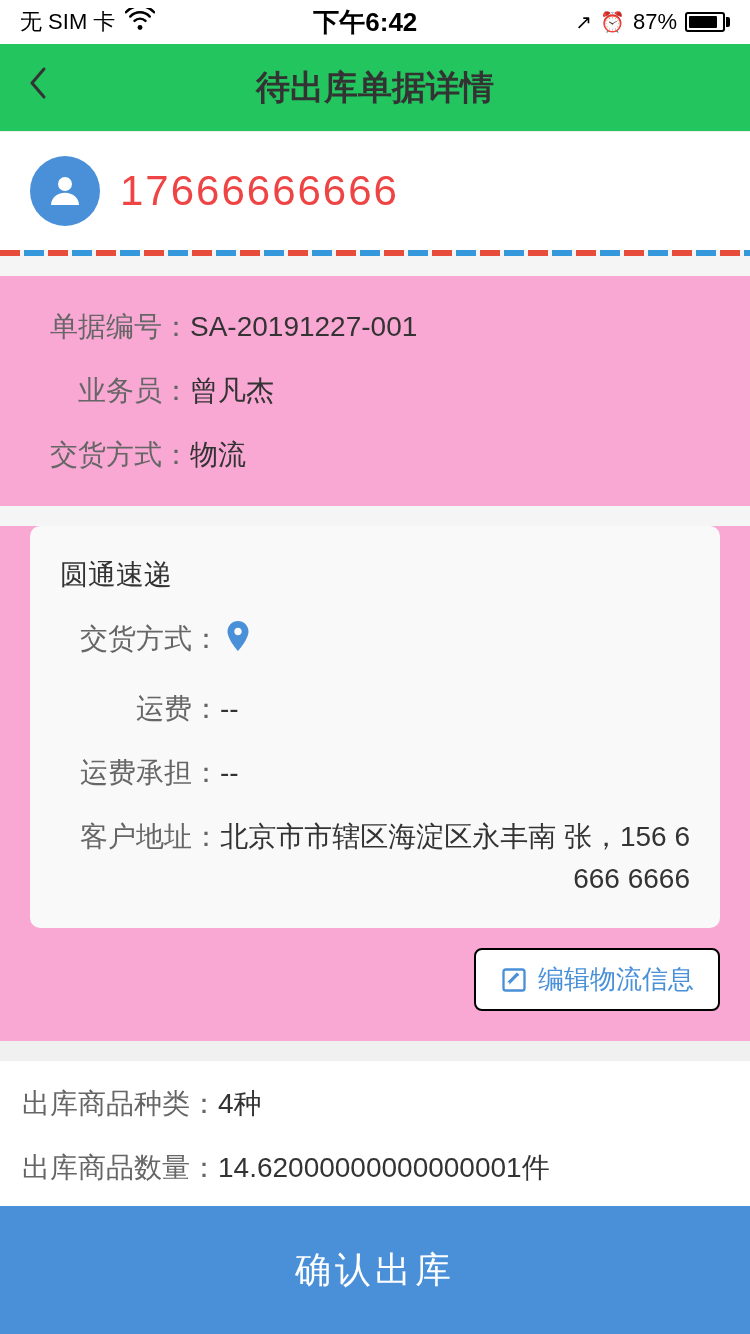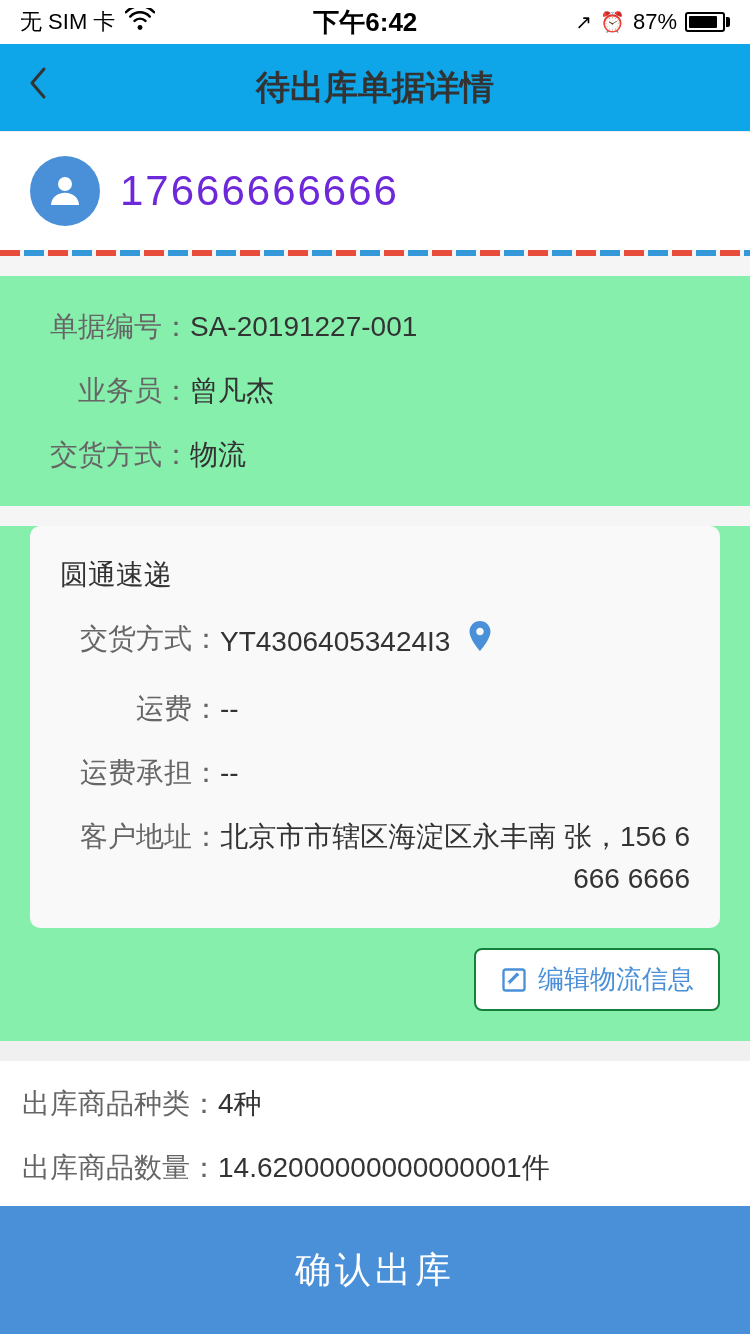--- a/index.html
+++ b/index.html
@@ -43,21 +43,21 @@
       align-items: center;
       gap: 8px;
       font-size: 22px;
       color: #000;
     }
 
     
     .nav-bar {
       width: 100%;
       height: 88px;
-      background: #0ea5e9;
+      background: #22c55e;
       display: flex;
       align-items: center;
       justify-content: center;
       position: relative;
       border-bottom: 1px solid #eee;
     }
     .nav-back {
       position: absolute;
       left: 24px;
       font-size: 36px;
@@ -101,27 +101,27 @@
       justify-content: center;
     }
     .user-avatar svg {
       width: 42px;
       height: 42px;
       fill: #fff;
     }
     .user-phone {
       font-size: 42px;
       font-weight: 500;
-      color: #6d28d9;
+      color: #ef4444;
       letter-spacing: 2px;
     }
 
     
     .section {
-      background: #86efac;
+      background: #f9a8d4;
       margin-top: 20px;
       padding: 30px;
     }
 
     .info-row {
       display: flex;
       align-items: flex-start;
       margin-bottom: 22px;
       font-size: 28px;
       line-height: 1.5;
@@ -159,21 +159,21 @@
     }
 
     
     .edit-btn {
       display: flex;
       align-items: center;
       justify-content: flex-end;
       margin-top: 20px;
     }
     .btn-outline {
-      border: 2px solid #15803d;
+      border: 2px solid #000000;
       border-radius: 8px;
       padding: 12px 24px;
       color: #4a90d9;
       font-size: 26px;
       display: flex;
       align-items: center;
       gap: 10px;
       cursor: pointer;
       background: #fff;
     }
@@ -322,21 +322,20 @@
 </div>
 
 <div class="section" style="padding-top:0; margin-top:0;">
   <div class="logistics-card">
     <div class="info-row">
       <span class="info-value">圆通速递</span>
     </div>
     <div class="info-row">
       <span class="info-label">交货方式：</span>
       <span class="info-value">
-        <span>YT43064053424I3</span>
 
         <span>
           <svg class="pin-icon" viewBox="0 0 24 24" fill="#4a90d9">
             <path d="M12 2C8.13 2 5 5.13 5 9c0 5.25 7 13 7 13s7-7.75 7-13c0-3.87-3.13-7-7-7zm0 9.5c-1.38 0-2.5-1.12-2.5-2.5s1.12-2.5 2.5-2.5 2.5 1.12 2.5 2.5-1.12 2.5-2.5 2.5z"></path>
           </svg>
         </span>
       </span>
     </div>
     <div class="info-row">
       <span class="info-label">运费：</span>

